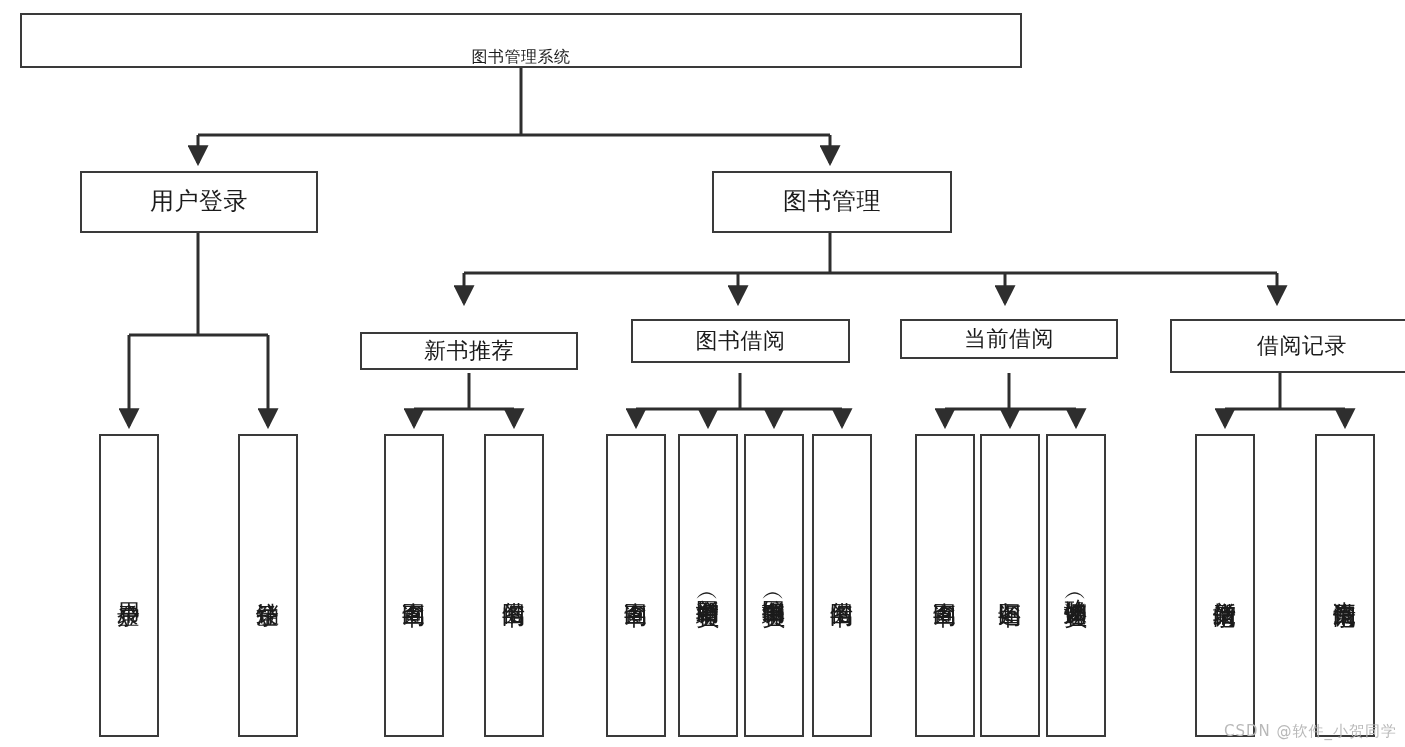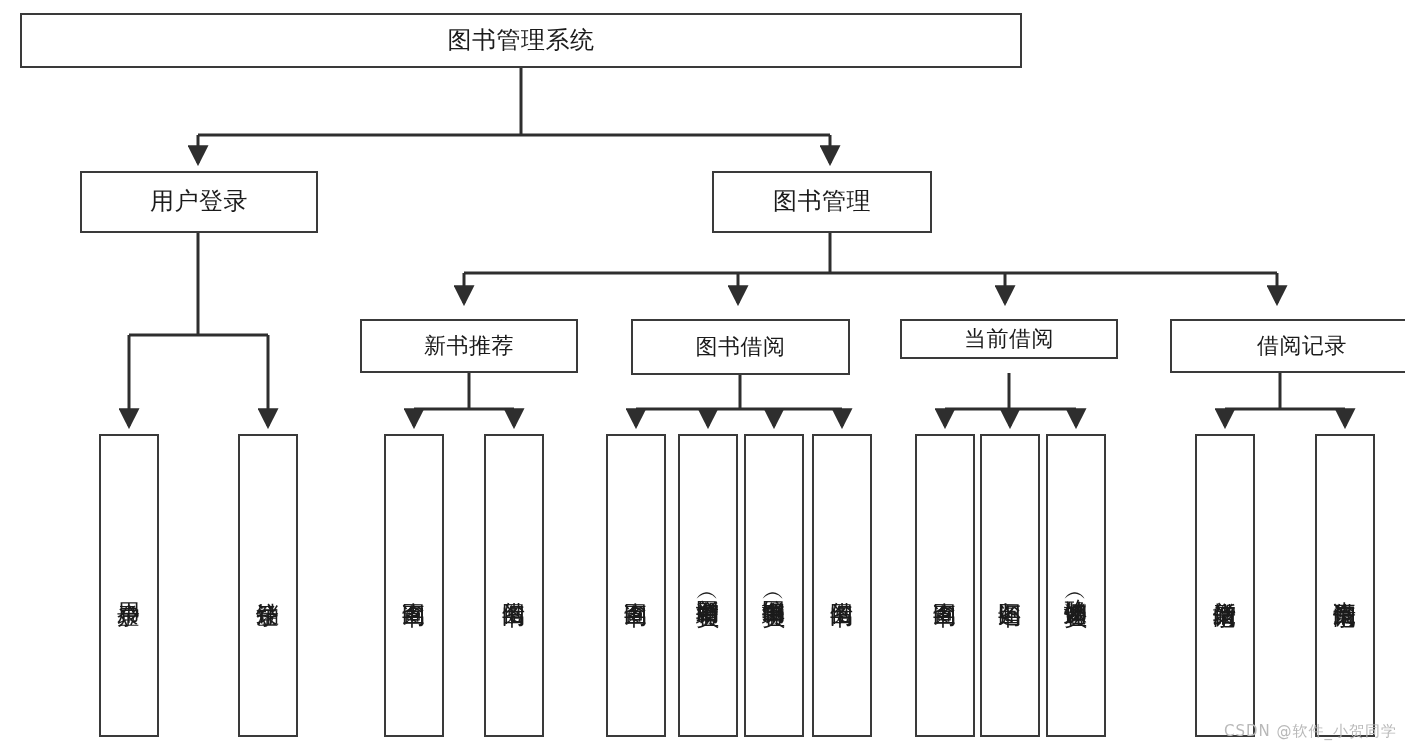--- a/index.html
+++ b/index.html
@@ -29,21 +29,22 @@
     position: absolute;
     box-sizing: border-box;
     background: #ffffff;
     border: 2.5px solid #3a3a3a;
     display: flex;
     align-items: center;
     justify-content: center;
     color: #1b1b1b;
   }
   .node.root {
-    font-size: 24px;
+    font-size: 16px;
+    align-items: flex-end;
   }
   .node.level2 {
     font-size: 24px;
   }
   .node.level3 {
     font-size: 22px;
   }
   .node .label {
     line-height: 1.15;
     letter-spacing: 0.5px;
@@ -129,28 +130,28 @@
     </g>
   </svg>
 
   <div class="node root" style="left:20px; top:13px; width:1002px; height:55px;">
     <span class="label">图书管理系统</span>
   </div>
 
   <div class="node level2" style="left:80px; top:171px; width:238px; height:62px;">
     <span class="label">用户登录</span>
   </div>
-  <div class="node level2" style="left:712px; top:171px; width:220px; height:62px;">
+  <div class="node level2" style="left:712px; top:171px; width:240px; height:62px;">
     <span class="label">图书管理</span>
   </div>
 
-  <div class="node level3" style="left:360px; top:319px; width:218px; height:54px;">
+  <div class="node level3" style="left:360px; top:332px; width:218px; height:38px;">
     <span class="label">新书推荐</span>
   </div>
-  <div class="node level3" style="left:631px; top:319px; width:219px; height:56px;">
+  <div class="node level3" style="left:631px; top:319px; width:219px; height:44px;">
     <span class="label">图书借阅</span>
   </div>
   <div class="node level3" style="left:900px; top:319px; width:218px; height:40px;">
     <span class="label">当前借阅</span>
   </div>
   <div class="node level3" style="left:1170px; top:319px; width:264px; height:54px;">
     <span class="label">借阅记录</span>
   </div>
 
   <div class="node leaf" style="left:99px; top:434px; width:60px; height:303px;">

